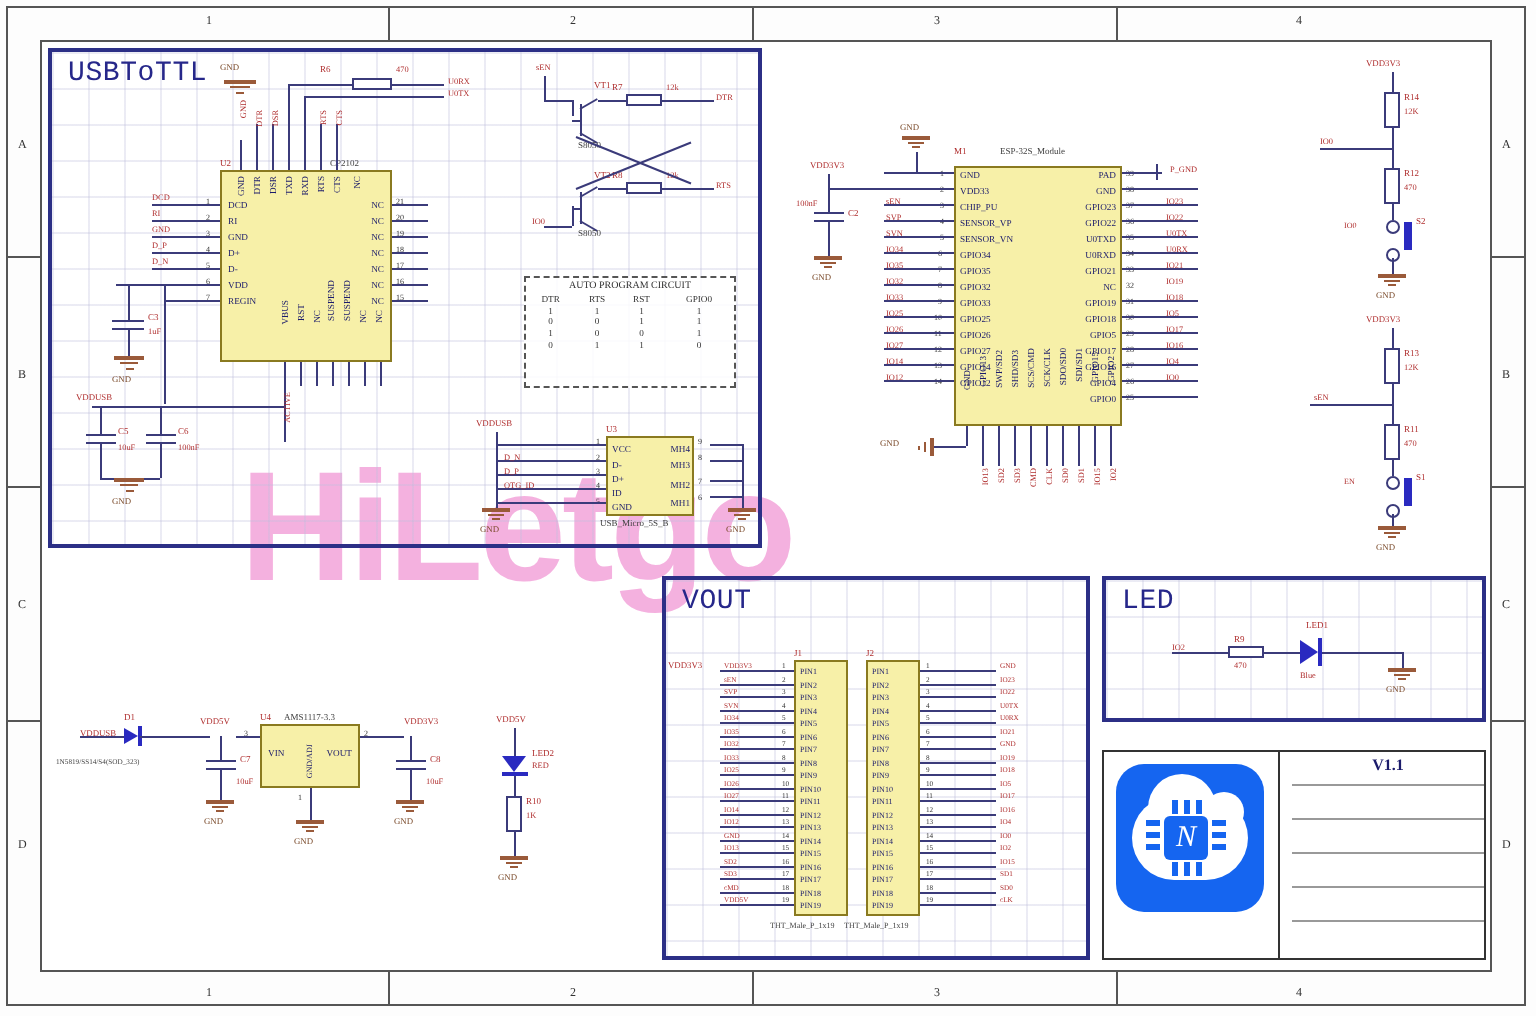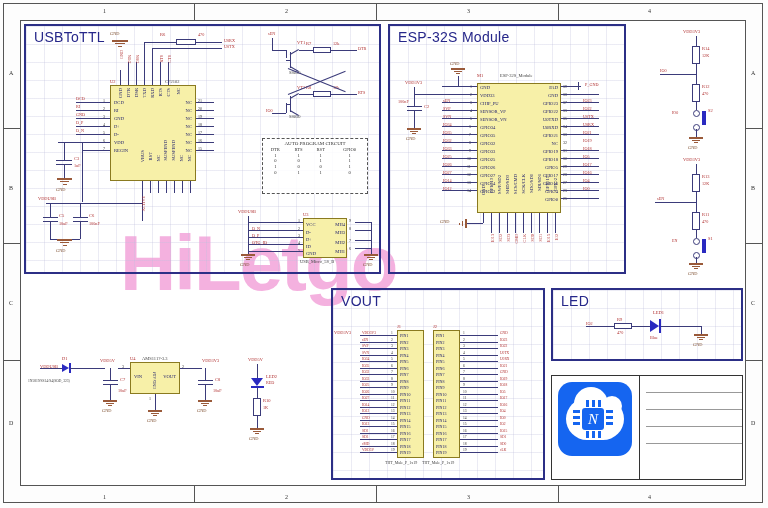--- a/index.html
+++ b/index.html
@@ -11,21 +11,21 @@
   .frame-inner{position:absolute;left:20px;top:20px;width:726px;height:466px;border:1px solid #555;box-sizing:border-box;background:#fff;}
   .zone-lbl{position:absolute;font-size:6px;color:#333;font-family:"Liberation Serif",serif;}
   .ztick{position:absolute;background:#555;}
 
   
   .panel{position:absolute;border:2px solid #2c2f86;background:transparent;box-sizing:border-box;}
   .panel-grid{position:absolute;inset:0;
      background-image:linear-gradient(to right,rgba(190,190,220,.30) 1px,transparent 1px),
                       linear-gradient(to bottom,rgba(190,190,220,.30) 1px,transparent 1px);
      background-size:18px 18px;}
-  .panel-title{position:absolute;left:8px;top:3px;font-size:14px;color:#26278a;font-family:Liberation Sans, sans-serif;letter-spacing:.3px;}
+  .panel-title{position:absolute;left:8px;top:3px;font-size:14px;color:#26278a;font-family:Liberation Mono, monospace;letter-spacing:.3px;}
 
   
   .wm{position:absolute;left:120px;top:218px;font-size:78px;font-weight:bold;color:#f3a4da;
       font-family:"Liberation Sans",sans-serif;letter-spacing:-2px;opacity:.85;pointer-events:none;}
 
   
   .chip{position:absolute;background:#f7f0a8;border:1px solid #8a7a20;box-sizing:border-box;}
   .wire{position:absolute;background:#3b3b7a;}
   .wire.h{height:1px;}
   .wire.v{width:1px;}
@@ -372,24 +372,20 @@
   <div class="wire h" style="left:355px;top:240px;width:16px;"></div>
   <div class="wire h" style="left:355px;top:248px;width:16px;"></div>
   <div class="wire v" style="left:371px;top:222px;height:32px;"></div>
   <div class="gnd" style="left:364px;top:254px;width:14px;height:8px;">
     <i style="left:0;top:0;width:14px;height:1.5px;"></i>
     <i style="left:3px;top:3px;width:8px;height:1.2px;"></i>
     <i style="left:5px;top:5px;width:4px;height:1.2px;"></i>
   </div>
   <div class="gndlbl" style="left:363px;top:262px;">GND</div>
 
-  <div class="panel" style="left:388px;top:24px;width:238px;height:250px;">
-    <div class="panel-grid"></div>
-    <div class="panel-title">ESP-32S Module</div>
-  </div>
 
   <div class="chip" style="left:477px;top:83px;width:84px;height:130px;"></div>
   <div class="refdes" style="left:477px;top:73px;">M1</div>
   <div class="partname" style="left:500px;top:73px;">ESP-32S_Module</div>
 
   <div class="pinname" style="left:480px;top:85px;">GND</div>
   <div class="pinname" style="left:480px;top:93px;">VDD33</div>
   <div class="pinname" style="left:480px;top:101px;">CHIP_PU</div>
   <div class="pinname" style="left:480px;top:109px;">SENSOR_VP</div>
   <div class="pinname" style="left:480px;top:117px;">SENSOR_VN</div>
@@ -906,20 +902,23 @@
       <div class="leg" style="left:40px;top:49px;width:3px;height:7px;"></div>
       <div class="leg" style="left:15px;top:28px;width:7px;height:3px;"></div>
       <div class="leg" style="left:15px;top:34px;width:7px;height:3px;"></div>
       <div class="leg" style="left:15px;top:40px;width:7px;height:3px;"></div>
       <div class="leg" style="left:48px;top:28px;width:7px;height:3px;"></div>
       <div class="leg" style="left:48px;top:34px;width:7px;height:3px;"></div>
       <div class="leg" style="left:48px;top:40px;width:7px;height:3px;"></div>
     </div>
     <div style="position:absolute;left:87px;top:0;width:1px;height:100%;background:#333;"></div>
     <div class="tb-rows">
+      <div class="tb-row">
+        <div class="tb-ver">V1.1</div>
+      </div>
       <div class="tb-row"></div>
       <div class="tb-row"></div>
       <div class="tb-row"></div>
       <div class="tb-row"></div>
       <div class="tb-row" style="border-bottom:none;"></div>
     </div>
   </div>
 
 </div>
 

